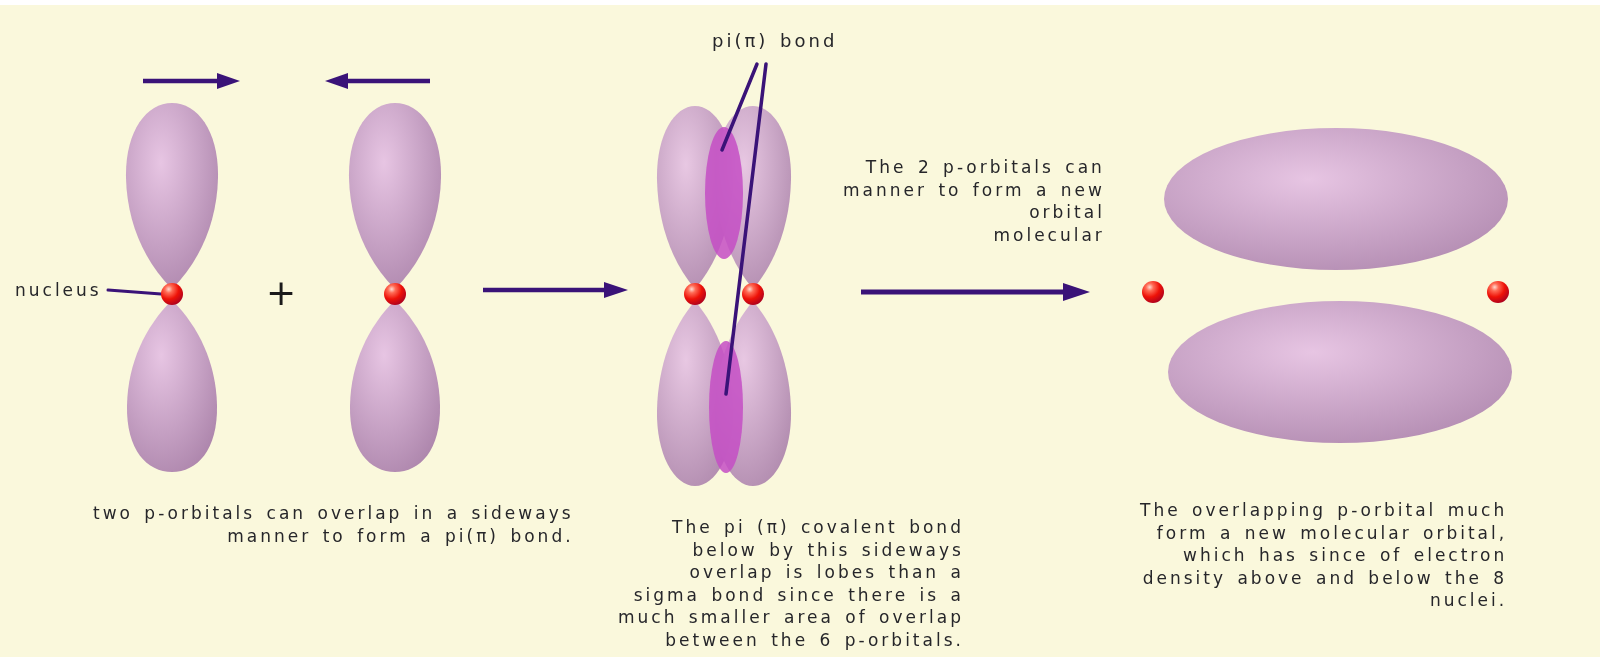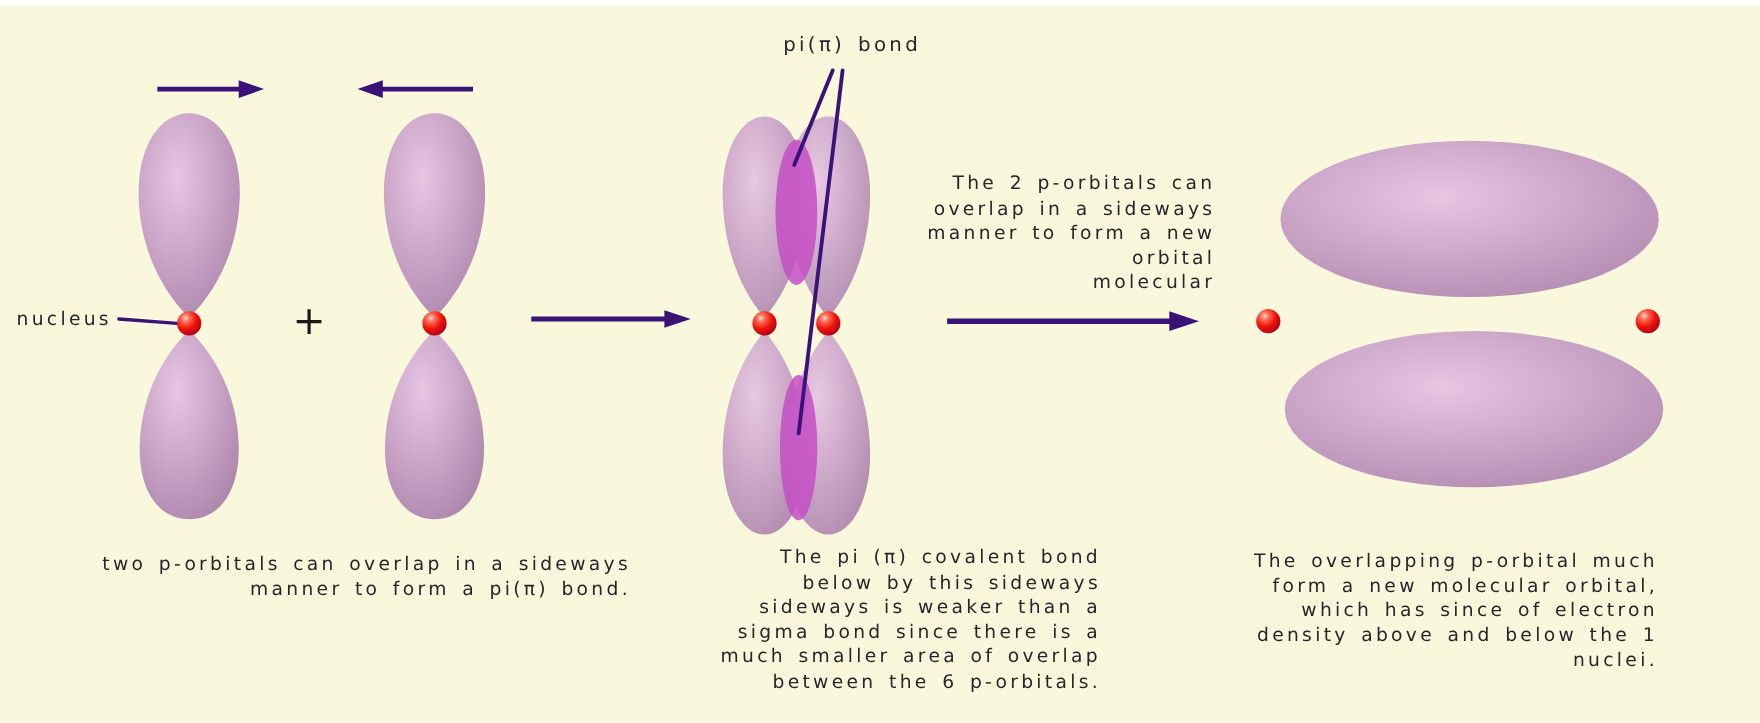--- a/index.html
+++ b/index.html
@@ -128,41 +128,40 @@
   <div class="top-border"></div>
 
   <div class="txt" style="left:15px;top:280px;">nucleus</div>
 
   <div class="txt plus" style="left:266px;top:272px;">+</div>
 
   <div class="txt pilabel" style="left:712px;top:30px;">pi(π) bond</div>
 
   <div class="txt" style="left:843px;top:156px;">
     <div class="ln">The 2 p-orbitals can</div>
-    <div class="ln">overlap in a sideways</div>
     <div class="ln">manner to form a new</div>
     <div class="ln">orbital</div>
     <div class="ln">molecular</div>
   </div>
 
   <div class="txt lh23" style="left:48px;top:502px;margin-left:45px;">
     <div class="ln">two p-orbitals can overlap in a sideways</div>
     <div class="ln">manner to form a pi(π) bond.</div>
   </div>
 
-  <div class="txt" style="left:618px;top:496px;margin-left:37px;">
+  <div class="txt" style="left:618px;top:516px;">
     <div class="ln">The pi (π) covalent bond</div>
     <div class="ln">below by this sideways</div>
-    <div class="ln">sideways is weaker than a</div>
+    <div class="ln">overlap is lobes than a</div>
     <div class="ln">sigma bond since there is a</div>
     <div class="ln">much smaller area of overlap</div>
     <div class="ln">between the 6 p-orbitals.</div>
   </div>
 
   <div class="txt" style="left:1140px;top:499px;">
     <div class="ln">The overlapping p-orbital much</div>
     <div class="ln">form a new molecular orbital,</div>
     <div class="ln">which has since of electron</div>
-    <div class="ln">density above and below the 1</div>
+    <div class="ln">density above and below the 8</div>
     <div class="ln">nuclei.</div>
   </div>
 
 </div>
 
 </body></html>

